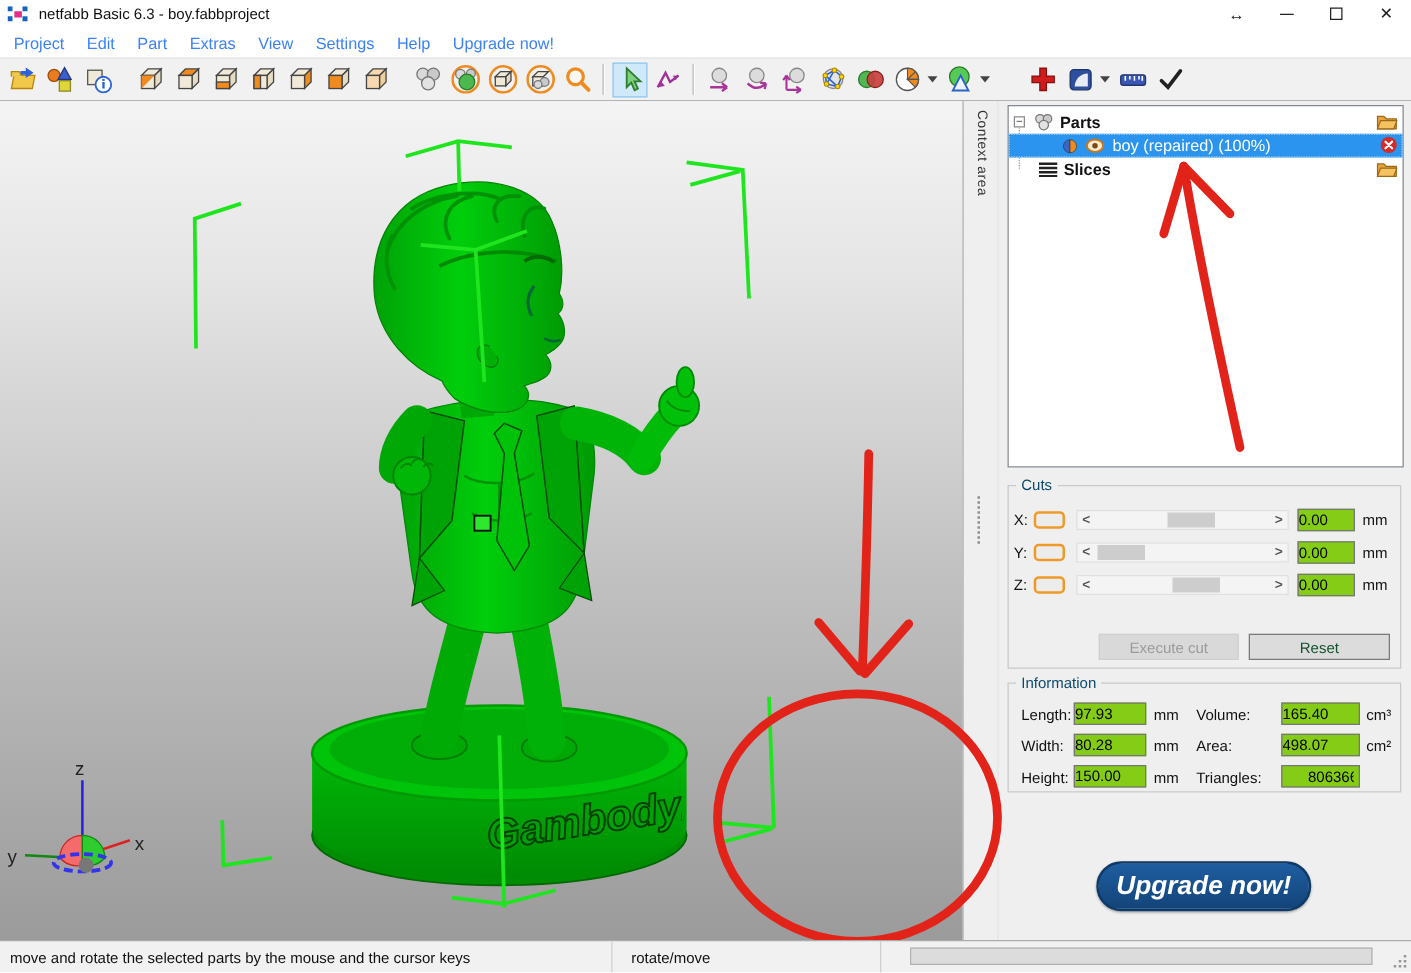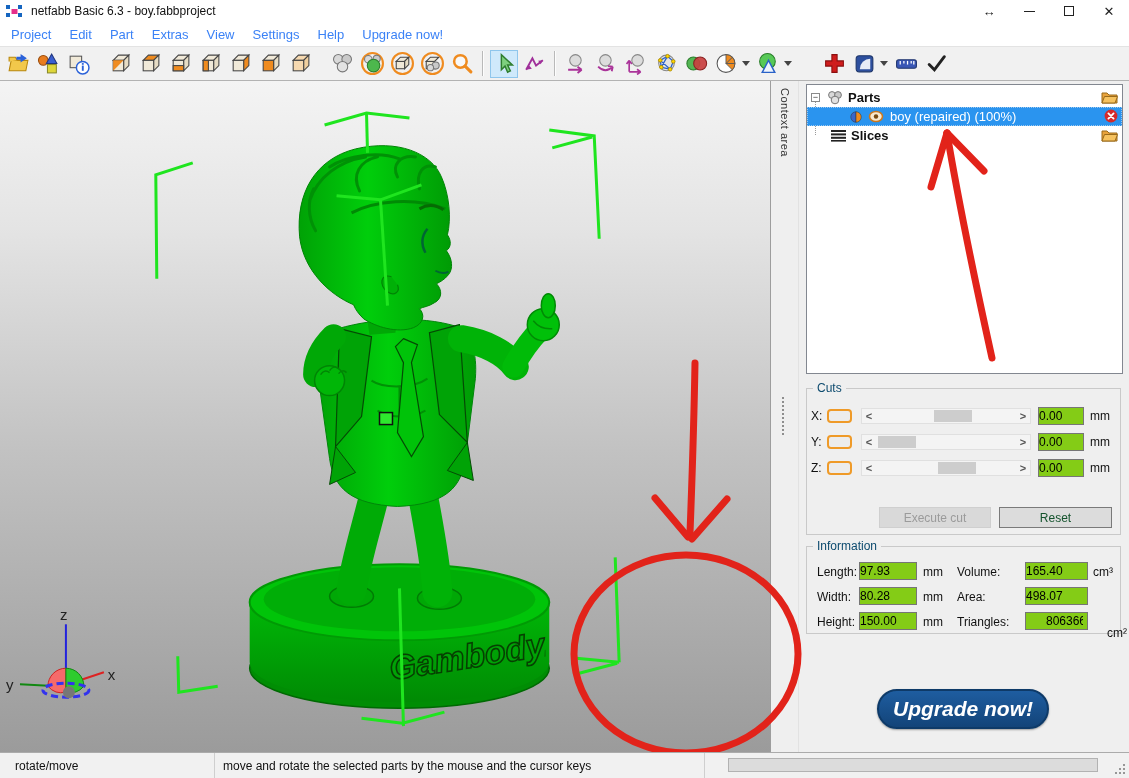--- a/index.html
+++ b/index.html
@@ -575,21 +575,21 @@
         <span class="info-cell" style="left:116px;top:12px;">mm</span>
         <span class="info-cell" style="left:150px;top:12px;">Volume:</span>
         <input class="info-input" style="position: absolute; left: 218px; top: 9px; width: 63px;" value="165.40">
         <span class="info-cell" style="left:286px;top:12px;">cm³</span>
 
         <span class="info-cell" style="left:10px;top:37px;">Width:</span>
         <input class="info-input" style="position: absolute; left: 52px; top: 34px; width: 58px;" value="80.28">
         <span class="info-cell" style="left:116px;top:37px;">mm</span>
         <span class="info-cell" style="left:150px;top:37px;">Area:</span>
         <input class="info-input" style="position: absolute; left: 218px; top: 34px; width: 63px;" value="498.07">
-        <span class="info-cell" style="left:300px;top:37px;margin-top:36px;">cm²</span>
+        <span class="info-cell" style="left:286px;top:37px;">cm²</span>
 
         <span class="info-cell" style="left:10px;top:62px;">Height:</span>
         <input class="info-input" style="position: absolute; left: 52px; top: 59px; width: 58px;" value="150.00">
         <span class="info-cell" style="left:116px;top:62px;">mm</span>
         <span class="info-cell" style="left:150px;top:62px;">Triangles:</span>
         <input class="info-input" style="position: absolute; left: 218px; top: 59px; width: 63px; padding-left: 20px;" value="806366">
       </fieldset>
 
 
       <div class="upgrade-btn">Upgrade now!</div>
@@ -602,21 +602,21 @@
           <path d="M727,418 L692,458"></path>
         <ellipse cx="686" cy="573" rx="112" ry="99"></ellipse>
         <path d="M992,277 C975,200 958,118 947,52"></path>
         <path d="M947,52 L931,106"></path>
           <path d="M947,52 L984,90"></path>
       </g>
     </svg>
   </div>
 
   <div class="statusbar">
+    <div class="sb-cell sb-hint">move and rotate the selected parts by the mouse and the cursor keys</div>
     <div class="sb-cell sb-mode">rotate/move</div>
-    <div class="sb-cell sb-hint">move and rotate the selected parts by the mouse and the cursor keys</div>
     <div class="sb-cell sb-rest">
       <span class="sb-field"></span>
       <span class="sb-grip"></span>
     </div>
   </div>
 
 </div>
 
 </body></html>

